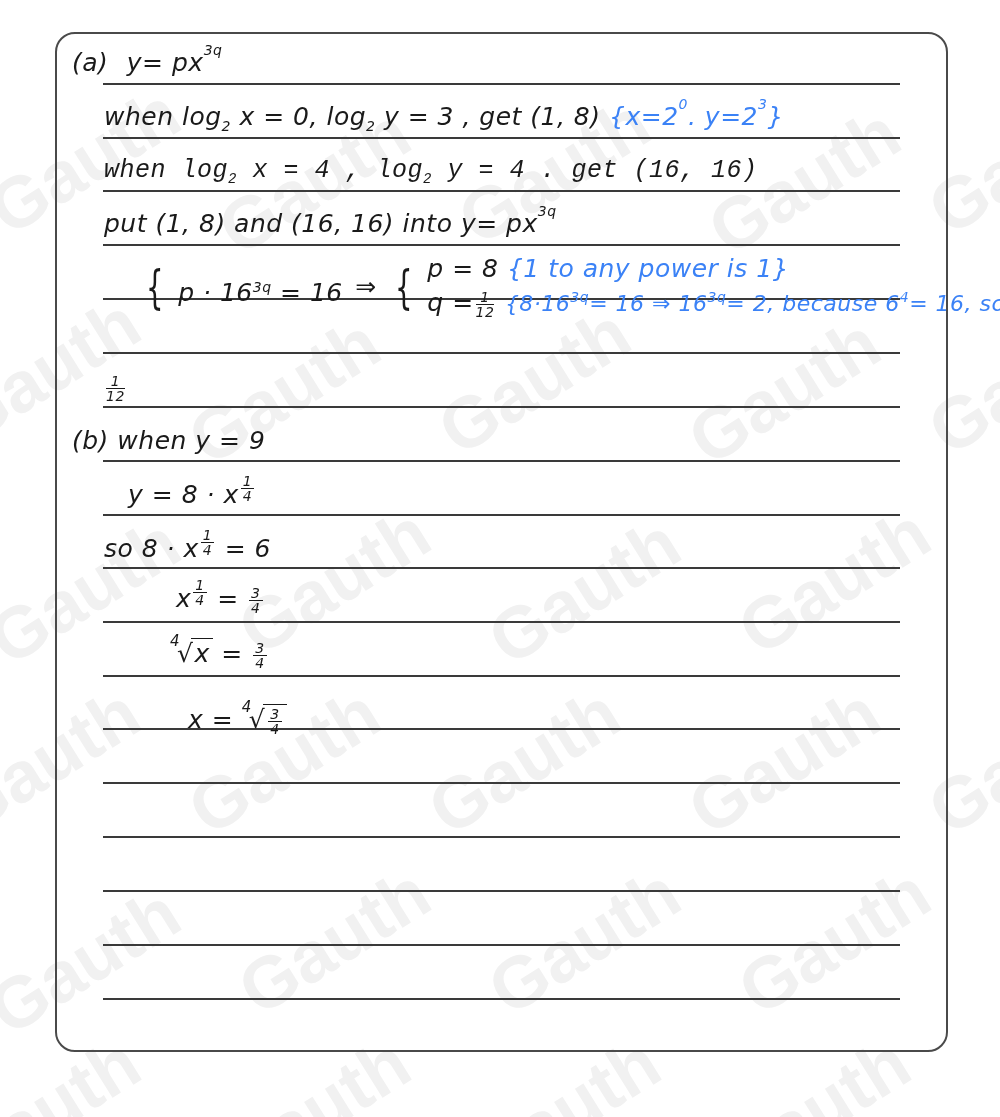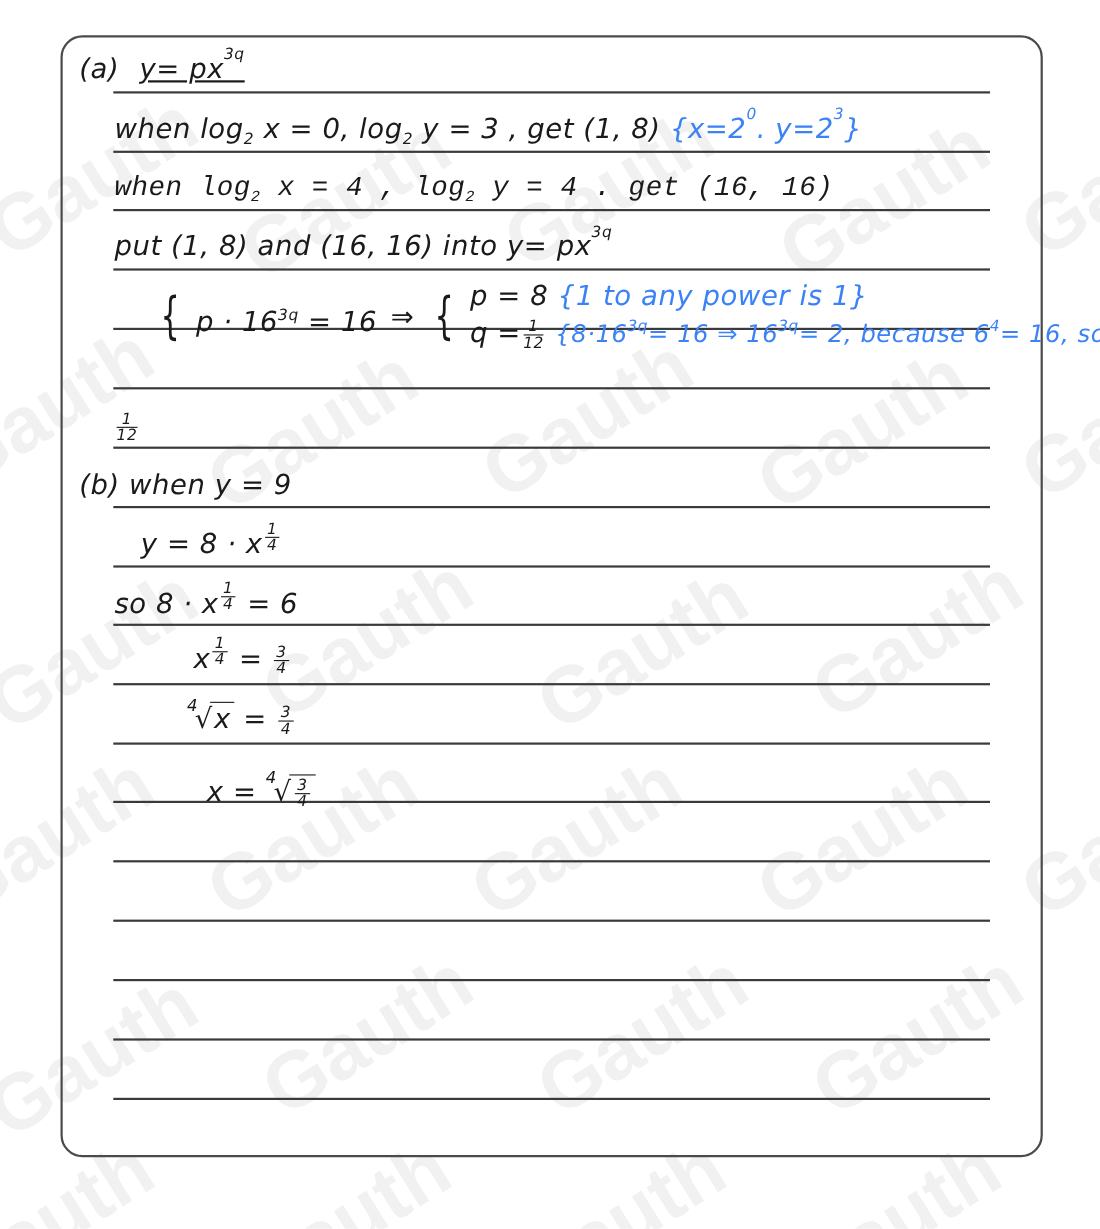--- a/index.html
+++ b/index.html
@@ -70,21 +70,21 @@
 <div class="rule" style="top:675px;"></div>
 <div class="rule" style="top:728px;"></div>
 <div class="rule" style="top:782px;"></div>
 <div class="rule" style="top:836px;"></div>
 <div class="rule" style="top:890px;"></div>
 <div class="rule" style="top:944px;"></div>
 <div class="rule" style="top:998px;"></div>
 
 <div class="line" style="left:72px;top:48px;">
   <span>(a)</span>
-  <span style="margin-left:10px;text-decoration:underline;"><span>y= px</span><sup>3q</sup></span>
+  <span style="margin-left:10px;"><span>y= px</span><sup>3q</sup></span>
 </div>
 
 <div class="line" style="left:104px;top:102px;">
   <span>when</span>
   <span>log</span><sub>2</sub>
   <span>x = 0,</span>
   <span>log</span><sub>2</sub>
   <span>y = 3 , get (1, 8)</span>
   <span class="red"><span>{x=2</span><sup>0</sup><span>. y=2</span><sup>3</sup><span>}</span></span>
 </div>

